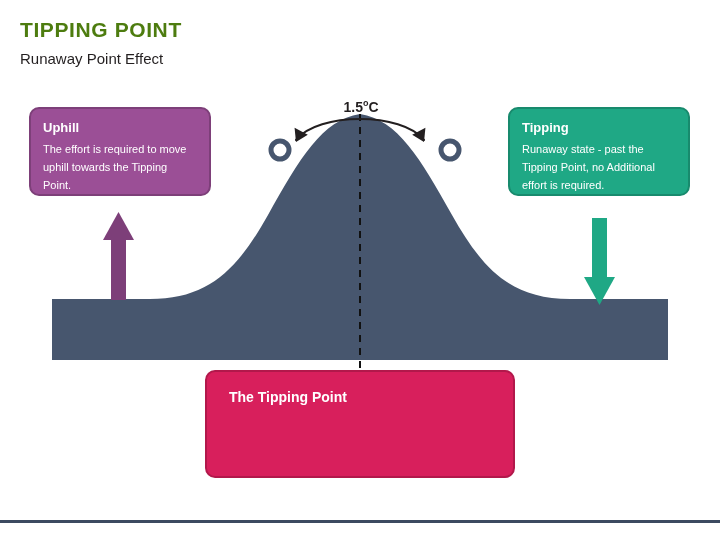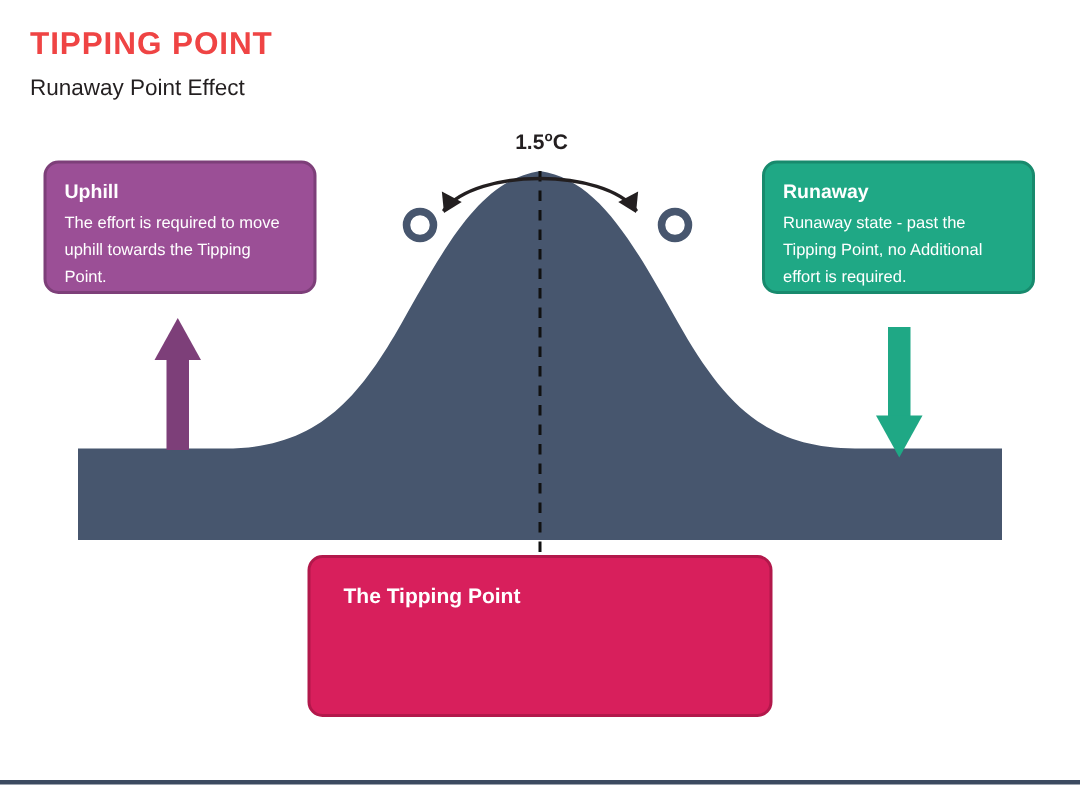--- a/index.html
+++ b/index.html
@@ -21,21 +21,21 @@
   }
 
   
   #title {
     position: absolute;
     left: 20px;
     top: 18px;
     font-size: 21px;
     font-weight: bold;
     letter-spacing: 0.6px;
-    color: #ef4444;
+    color: #4d7c0f;
   }
   #subtitle {
     position: absolute;
     left: 20px;
     top: 50px;
     font-size: 15px;
     color: #231f20;
   }
 
   
@@ -95,21 +95,21 @@
     border: 2px solid #b2184b;
     padding: 17px 22px 0 22px;
   }
   #tipping-box .c-title { font-size: 14px; }
   #tipping-box .c-body { font-size: 11.5px; line-height: 15px; }
 
   
   #temp-label {
     position: absolute;
     left: 311px;
-    top: 86px;
+    top: 98px;
     width: 100px;
     text-align: center;
     font-size: 14px;
     font-weight: bold;
     color: #231f20;
   }
   #temp-label .sup {
     font-size: 9px;
     vertical-align: super;
   }
@@ -168,21 +168,21 @@
   <div id="temp-label">
     <span>1.5</span><span class="sup">o</span><span>C</span>
   </div>
 
   <div class="callout" id="uphill-box">
     <span class="c-title">Uphill</span>
     <span class="c-body">The effort is required to move uphill towards the Tipping Point.</span>
   </div>
 
   <div class="callout" id="downhill-box">
-    <span class="c-title">Runaway</span>
+    <span class="c-title">Tipping</span>
     <span class="c-body">Runaway state - past the Tipping Point, no Additional effort is required.</span>
   </div>
 
   <div class="callout" id="tipping-box">
     <span class="c-title">The Tipping Point</span>
   </div>
 
   <div id="bottom-rule"></div>
 </div>
 

